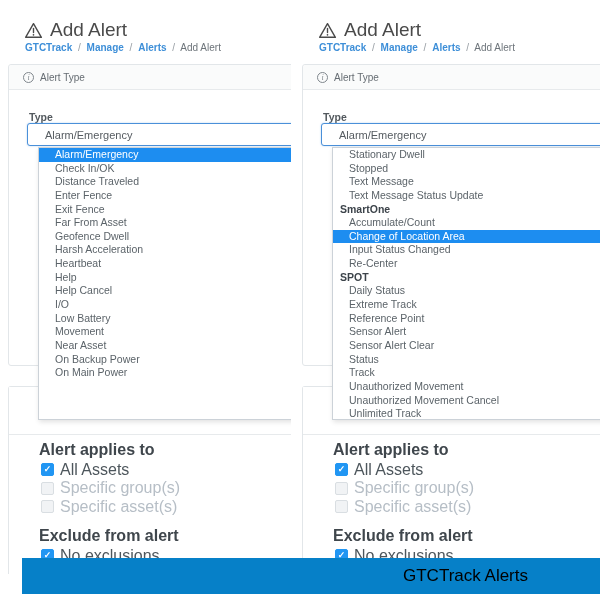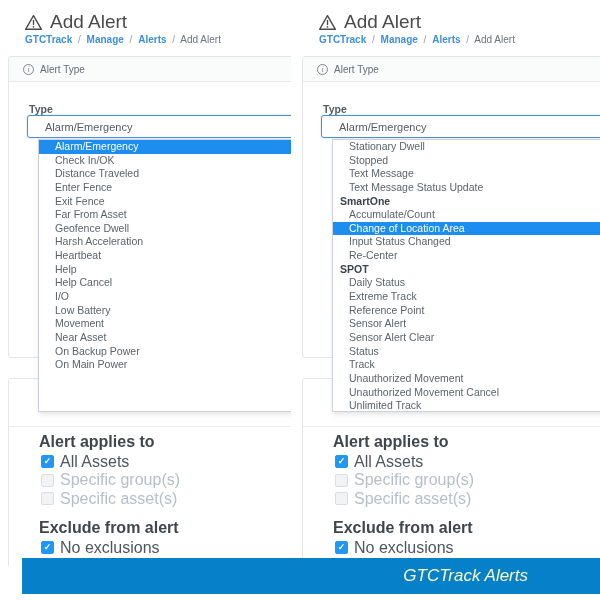--- a/index.html
+++ b/index.html
@@ -1,19 +1,19 @@
 <!DOCTYPE html>
 <html style="--highlight: #1d8df0; --banner: #0680c8; --link: #3e8fd8; --checkbox: #2196f3;"><head>
 <meta charset="utf-8">
 <style>
   * { margin:0; padding:0; box-sizing:border-box; }
   html,body { width:600px; height:600px; background:#fff; font-family:"Liberation Sans", sans-serif; overflow:hidden; }
   #stage { position:relative; width:600px; height:600px; background:#fff; overflow:hidden; }
 
-  .panel { position:absolute; top:8px; height:558px; overflow:hidden; background:#fff; }
+  .panel { position:absolute; top:16px; height:558px; overflow:hidden; background:#fff; }
   #panel-left { left:0; width:291px; }
   #panel-right { left:294px; width:306px; }
 
   .p-title { position:absolute; left:24px; top:3px; display:flex; align-items:center; gap:7px;
              font-size:19px; color:#4a4a4a; white-space:nowrap; }
   .warn-svg { width:19px; height:17px; flex:0 0 auto; }
 
   .p-crumbs { position:absolute; left:25px; top:26px; font-size:10px; white-space:nowrap; }
   .crumb-link { color:var(--link); font-weight:700; text-decoration:none; cursor:pointer; }
   .crumb-sep { color:#9aa0a6; margin:0 3px; }
@@ -53,21 +53,21 @@
   .cb { width:13px; height:13px; border-radius:2px; flex:0 0 auto;
         background:#f1f3f5; border:1px solid #d9dee2;
         font-size:9px; line-height:11px; text-align:center; }
   .cb.on { background:var(--checkbox); border-color:var(--checkbox); color:#fff; font-weight:bold; }
   .cb-label { margin-left:6px; font-size:16px; color:#b6bec6; white-space:nowrap; }
   .opt-row.checked .cb-label { color:#4d565c; }
 
   #banner { position:absolute; left:22px; top:558px; width:578px; height:36px;
             background:var(--banner); z-index:10; display:flex; align-items:center;
             justify-content:flex-end; padding-right:72px; }
-  #banner span { color:#fef9c3; font-size:17px; white-space:nowrap;font-style:italic; }
+  #banner span { color:#000000; font-size:17px; white-space:nowrap; }
 </style>
 </head>
 <body>
 
 <div id="stage">
 
   <div class="panel" id="panel-left">
     <div class="p-title">
       <svg class="warn-svg" viewBox="0 0 24 22">
         <path d="M12 2.2 L22.2 19.8 H1.8 Z" fill="none" stroke="#4a4a4a" stroke-width="1.8" stroke-linejoin="round"></path>

